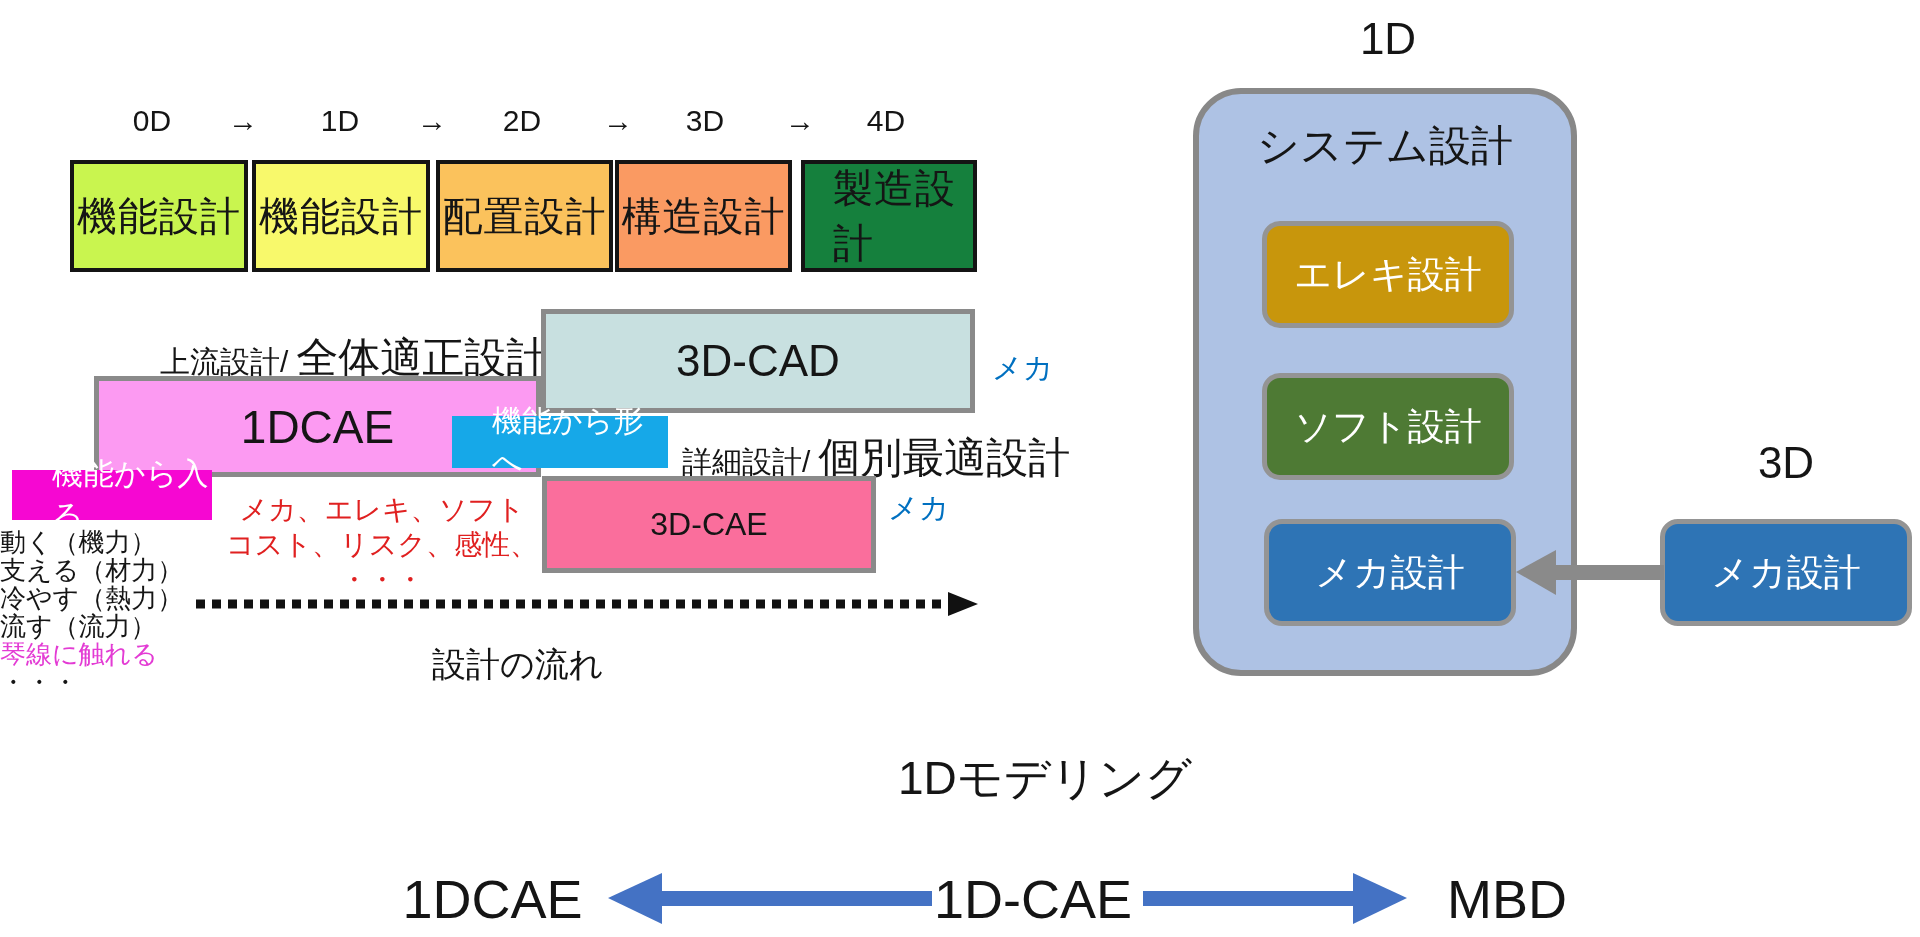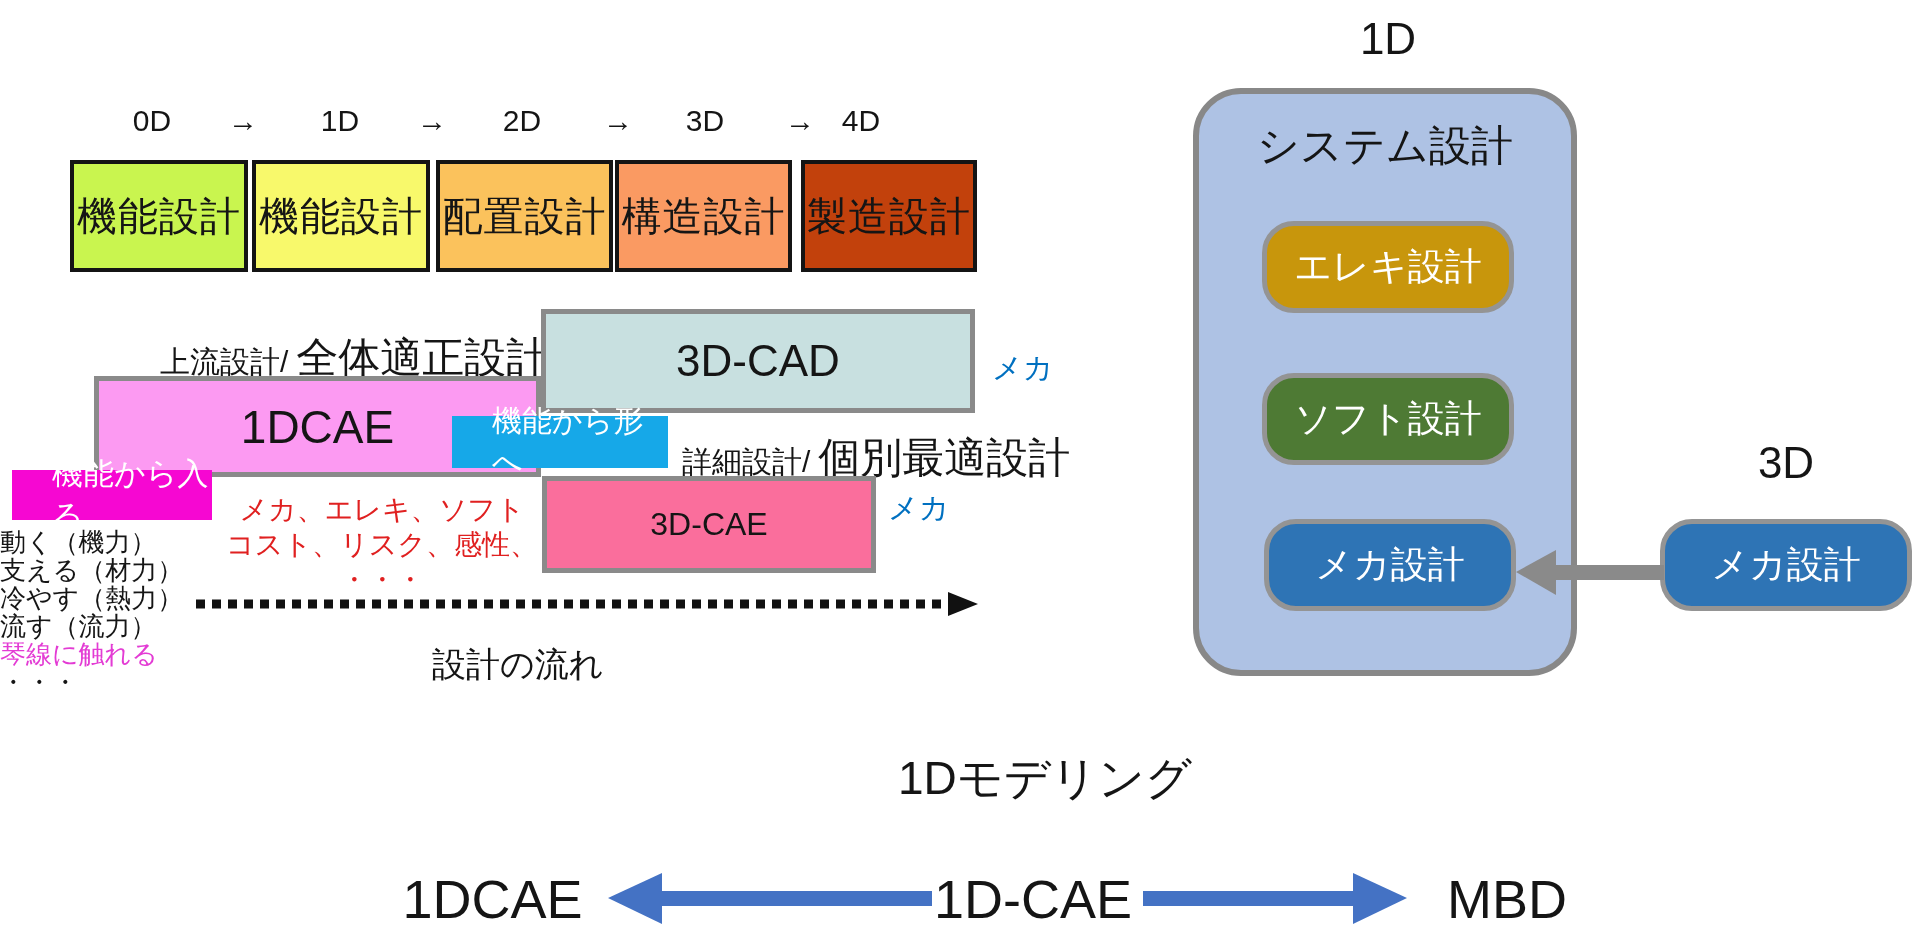--- a/index.html
+++ b/index.html
@@ -51,22 +51,22 @@
 
   .big-dim { position:absolute; font-size:44px; font-weight:500; text-align:center; }
 
   .system-box {
     position:absolute; left:1193px; top:88px; width:384px; height:588px;
     box-sizing:border-box; border:6px solid #888888; border-radius:48px;
   }
   .system-title { margin-top:24px; text-align:center; font-size:42px; font-weight:500; }
 
   .sys-item {
-    position:absolute; width:252px; height:92px; box-sizing:border-box;
-    border:5px solid #949494; border-radius:32px; color:#ffffff;
+    position:absolute; width:252px; height:107px; box-sizing:border-box;
+    border:5px solid #949494; border-radius:18px; color:#ffffff;
     display:flex; align-items:center; justify-content:center; font-size:37px; font-weight:500;
   }
 
   .bottom-title { position:absolute; left:880px; top:748px; width:330px;
     text-align:center; font-size:46px; font-weight:500; }
   .bottom-word { position:absolute; top:868px; font-size:54px; font-weight:500; text-align:center; }
 
   svg { position:absolute; display:block; }
 </style>
 </head>
@@ -75,27 +75,27 @@
 <div class="canvas">
 
   <span class="dim-label" style="left:152px">0D</span>
   <span class="dim-label" style="left:243px">→</span>
   <span class="dim-label" style="left:340px">1D</span>
   <span class="dim-label" style="left:432px">→</span>
   <span class="dim-label" style="left:522px">2D</span>
   <span class="dim-label" style="left:618px">→</span>
   <span class="dim-label" style="left:705px">3D</span>
   <span class="dim-label" style="left:800px">→</span>
-  <span class="dim-label" style="left:861px">4D</span>
+  <span class="dim-label" style="left:886px">4D</span>
 
   <div class="phase-box" style="left: 70px; width: 178px; background: rgb(201, 245, 79);">機能設計</div>
   <div class="phase-box" style="left: 252px; width: 178px; background: rgb(248, 249, 107);">機能設計</div>
   <div class="phase-box" style="left: 436px; width: 177px; background: rgb(251, 194, 92);">配置設計</div>
   <div class="phase-box" style="left: 615px; width: 177px; background: rgb(250, 154, 98);">構造設計</div>
-  <div class="phase-box" style="left: 801px; width: 176px; background: #c2410c;">製造設計</div>
+  <div class="phase-box" style="left: 801px; width: 176px; background: #15803d; padding-left: 28px;">製造設計</div>
 
   <div class="mix-label" style="left:160px;top:330px">
     <span class="sm">上流設計/</span><span class="lg">全体適正設計</span>
   </div>
 
   <div class="gray-box" style="left: 541px; top: 309px; width: 434px; height: 104px; font-size: 44px; background: rgb(200, 224, 224);">3D-CAD</div>
   <span class="meka-label" style="left:992px;top:348px">メカ</span>
 
   <div class="gray-box" style="left: 94px; top: 376px; width: 447px; height: 101px; font-size: 46px; background: rgb(252, 154, 242);">1DCAE</div>
 

